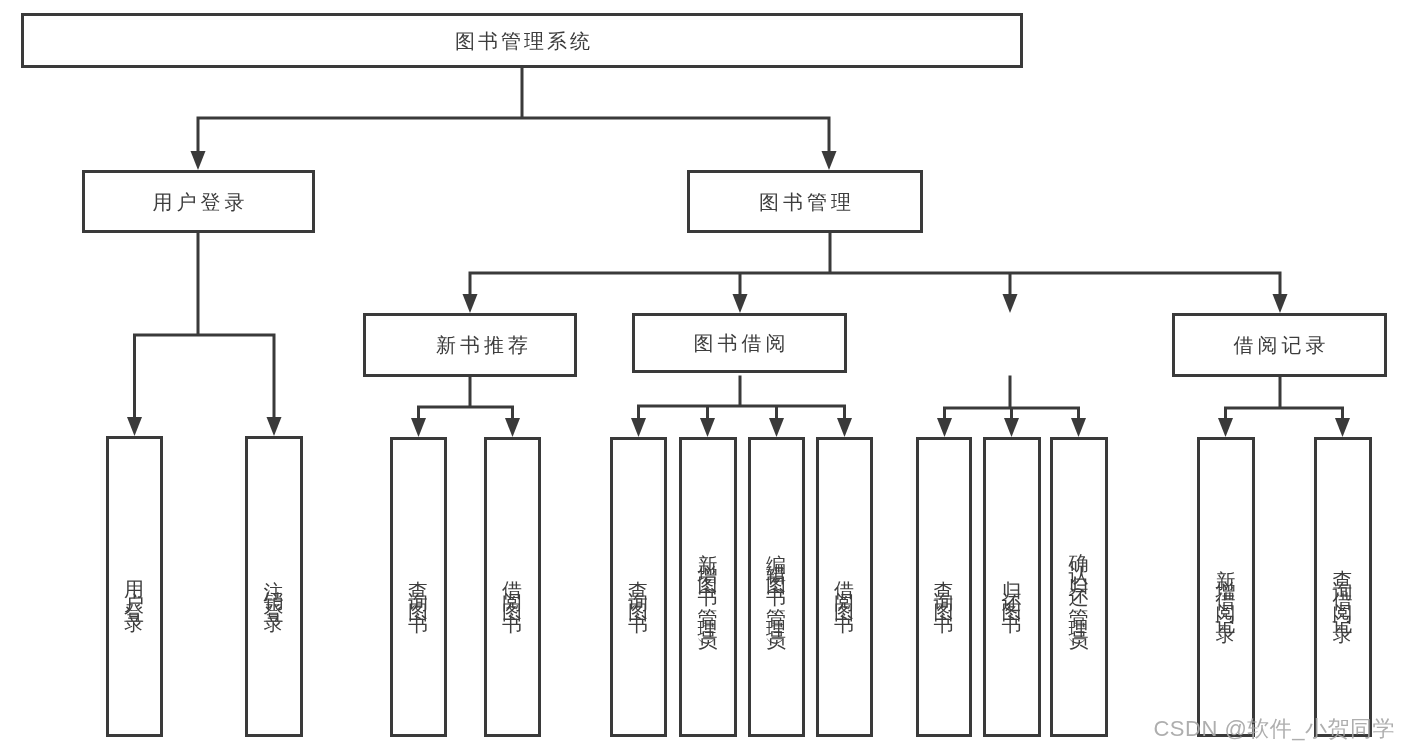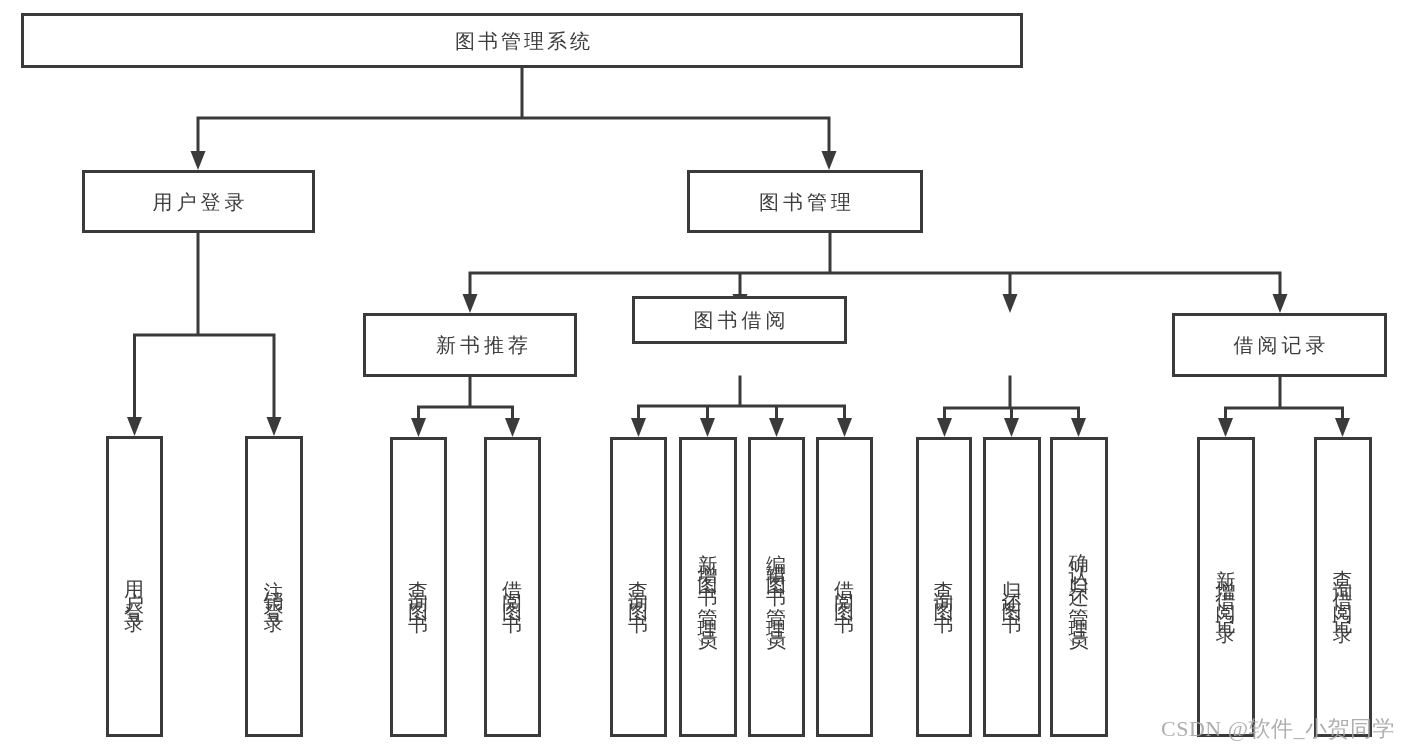--- a/index.html
+++ b/index.html
@@ -8,21 +8,21 @@
     --wm: #a8a8a8;
     --bg: #ffffff;
   }
   html, body { margin: 0; padding: 0; background: var(--bg); }
   #stage {
     position: relative;
     width: 1405px;
     height: 747px;
     background: var(--bg);
     overflow: hidden;
-    font-family: Liberation Serif, serif;
+    font-family: Liberation Sans, sans-serif;
   }
   #connectors {
     position: absolute;
     left: 0; top: 0;
     width: 1405px; height: 747px;
   }
   #connectors path {
     stroke: var(--line);
     stroke-width: 3;
     fill: none;
@@ -48,21 +48,21 @@
     text-orientation: mixed;
     letter-spacing: 11px;
     font-size: 20px;
     line-height: 1;
   }
   
   #n-root          { left: 21px;   top: 13px;  width: 1002px; height: 55px; }
   #n-user-login    { left: 82px;   top: 170px; width: 233px;  height: 63px; }
   #n-book-mgmt     { left: 687px;  top: 170px; width: 236px;  height: 63px; }
   #n-new-books     { left: 363px;  top: 313px; width: 214px;  height: 64px; padding-left: 24px; }
-  #n-book-borrow   { left: 632px;  top: 296px; width: 215px;  height: 48px; }
+  #n-book-borrow   { left: 632px;  top: 313px; width: 215px;  height: 60px; }
   #n-cur-borrow    { left: 902px;  top: 313px; width: 215px;  height: 64px; }
   #n-borrow-rec    { left: 1172px; top: 313px; width: 215px;  height: 64px; }
   #n-user-login-l  { left: 106px;  top: 436px; width: 57px;   height: 301px; }
   #n-logout-l      { left: 245px;  top: 436px; width: 58px;   height: 301px; }
   #n-query1        { left: 390px;  top: 437px; width: 57px;   height: 300px; }
   #n-borrow1       { left: 484px;  top: 437px; width: 57px;   height: 300px; }
   #n-query2        { left: 610px;  top: 437px; width: 57px;   height: 300px; }
   #n-add-book      { left: 679px;  top: 437px; width: 58px;   height: 300px; }
   #n-edit-book     { left: 748px;  top: 437px; width: 57px;   height: 300px; }
   #n-borrow2       { left: 816px;  top: 437px; width: 57px;   height: 300px; }

